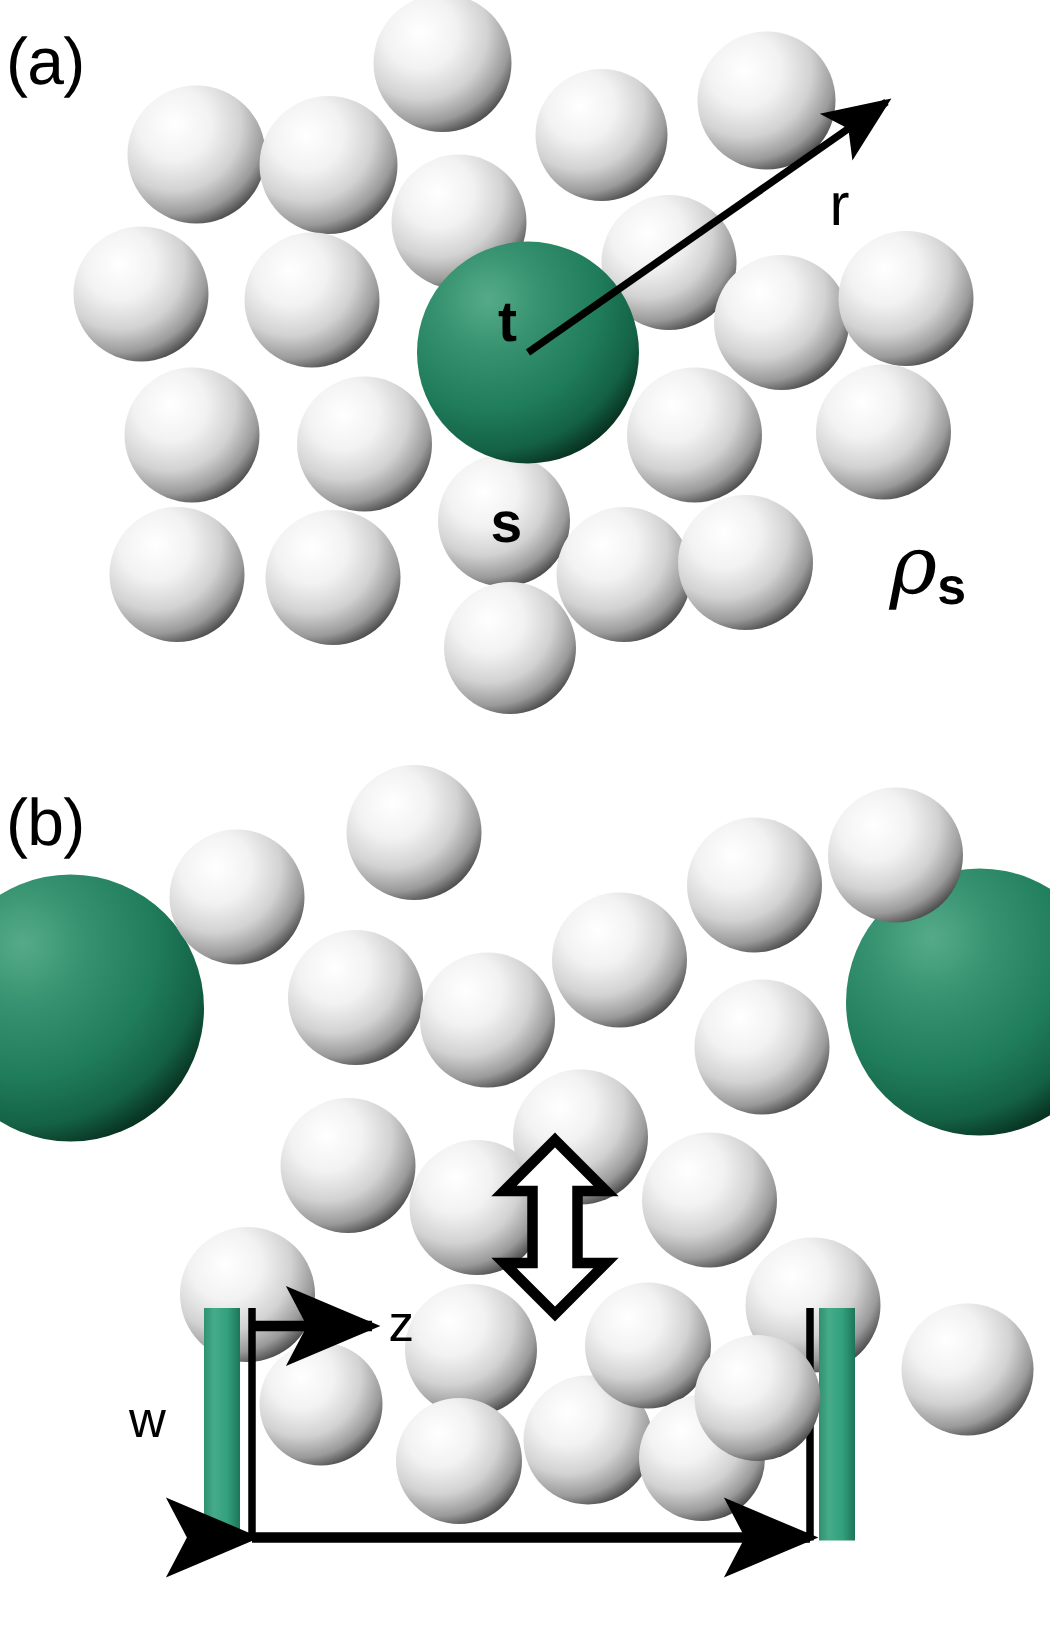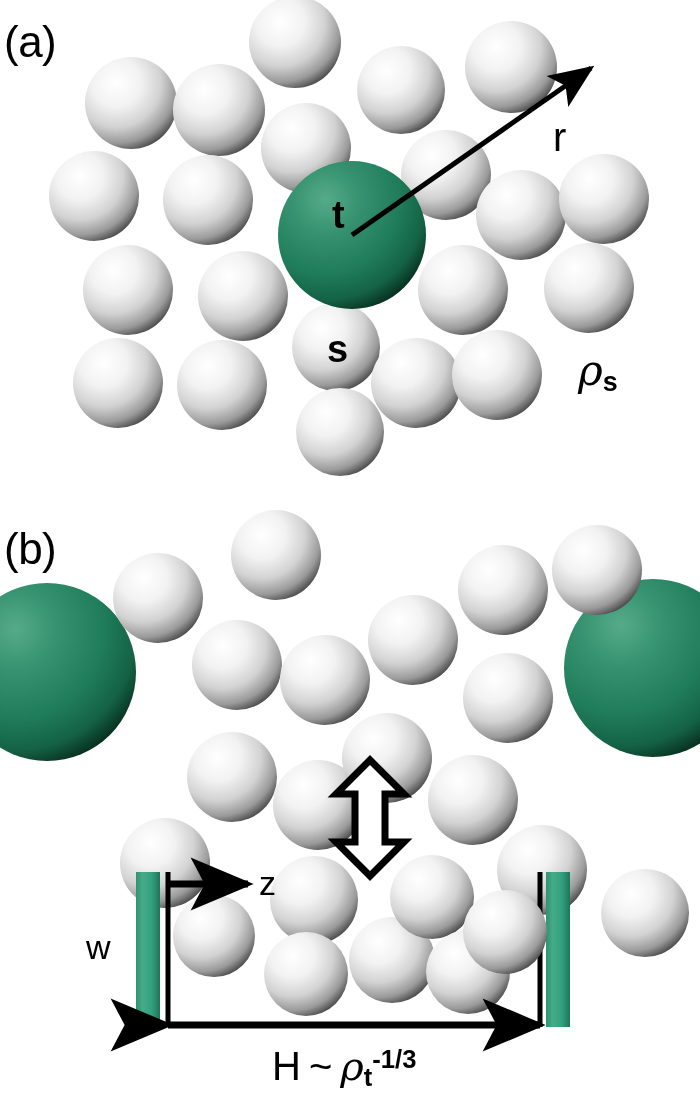--- a/index.html
+++ b/index.html
@@ -188,27 +188,24 @@
   </svg>
 
   <div class="panel-label" style="left:4px; top:20px;">(a)</div>
 
   <div class="sphere-letter" style="left:332px; top:196px;">t</div>
 
   <div class="sphere-letter" style="left:327px; top:330px;">s</div>
 
   <div class="axis-letter" style="left:553px; top:117px; font-size:40px;">r</div>
 
-  <div class="math-label" style="left:578px; top:350px; font-size:42px;">
+  <div class="math-label" style="left:593px; top:350px; font-size:54px;">
     <span class="rho-sym">ρ</span><span class="sub">s</span>
   </div>
 
   <div class="panel-label" style="left:4px; top:527px;">(b)</div>
 
   <div class="axis-letter" style="left:259px; top:866px;">z</div>
 
   <div class="axis-letter" style="left:86px; top:930px;">w</div>
 
-  <div class="math-label" style="left:272px; top:1046px; font-size:40px; font-family:'Liberation Sans', sans-serif;">
-    <span>H ~ </span><span class="rho-sym">ρ</span><span class="sub">t</span><span class="sup">-1/3</span>
-  </div>
 
 </div>
 
 </body></html>

